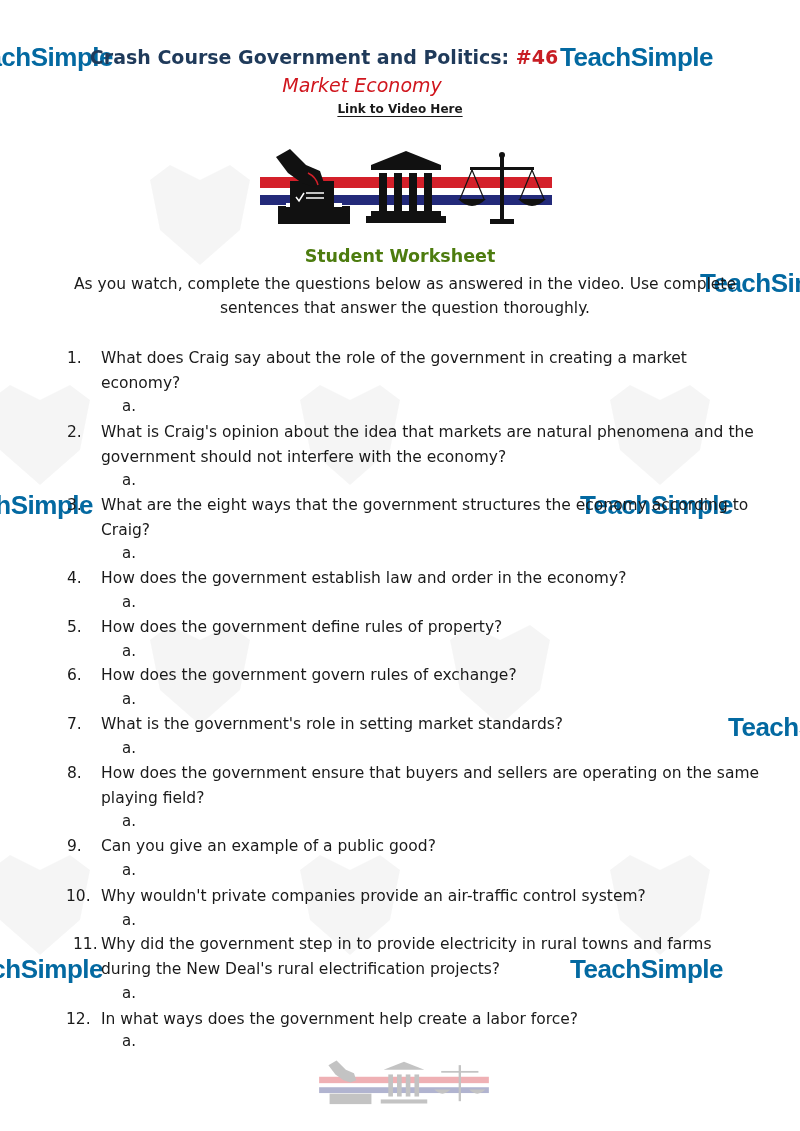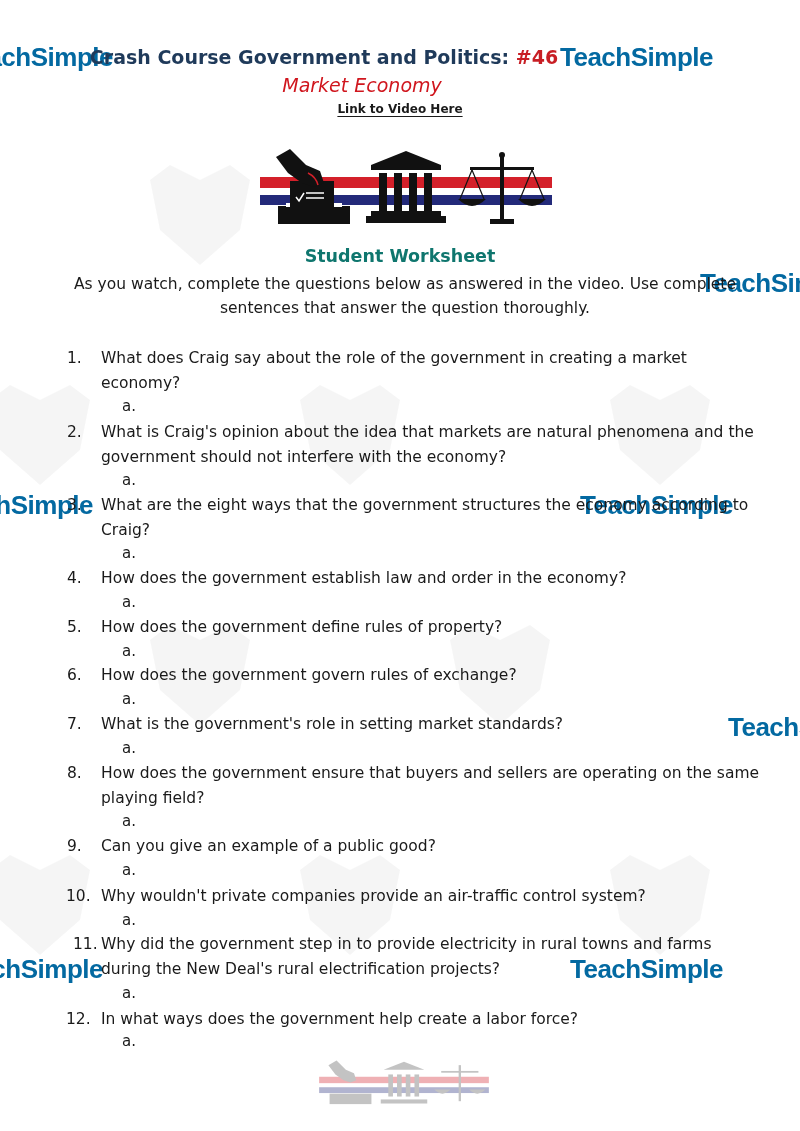--- a/index.html
+++ b/index.html
@@ -9,21 +9,21 @@
   }
   .wm { position: absolute; color: #0369a1; font-family: "Liberation Sans", sans-serif; font-weight: bold; font-size: 26px; letter-spacing: -0.5px; z-index: 0; user-select: none; }
   .owl { position: absolute; z-index: 0; opacity: 0.55; }
   .page { position: relative; z-index: 1; }
   .title { position: absolute; top: 46px; left: 0; width: 648px; text-align: center; font-size: 19px; font-weight: bold; color: #1f3a5a; }
   .title .ep { color: #c81e24; }
   .subtitle { position: absolute; top: 74px; left: 0; width: 724px; text-align: center; font-size: 19px; font-style: italic; color: #d0161e; }
   .link { position: absolute; top: 102px; left: 0; width: 800px; text-align: center; font-size: 12px; font-weight: bold; color: #1a1a1a; }
   .link span { text-decoration: underline; text-underline-offset: 3px; }
   .banner { position: absolute; top: 143px; left: 258px; width: 296px; height: 86px; }
-  .ws-title { position: absolute; top: 246px; left: 0; width: 800px; text-align: center; font-size: 17.5px; font-weight: bold; color: #0f766e; }
+  .ws-title { position: absolute; top: 246px; left: 0; width: 800px; text-align: center; font-size: 17.5px; font-weight: bold; color: #4d7c0f; }
   .instructions { position: absolute; top: 272px; left: 40px; width: 730px; text-align: center; font-size: 15.5px; line-height: 24px; color: #1a1a1a; }
   .q { position: absolute; left: 0; width: 800px; font-size: 15.5px; line-height: 24.5px; color: #1a1a1a; }
   .q .num { position: absolute; left: 67px; }
   .q .text { position: absolute; left: 101px; width: 665px; }
   .a { position: absolute; left: 122px; font-size: 15px; color: #1a1a1a; }
   .footer { position: absolute; top: 1057px; left: 315px; width: 178px; height: 50px; opacity: 0.35; }
 </style>
 </head>
 <body>
 

